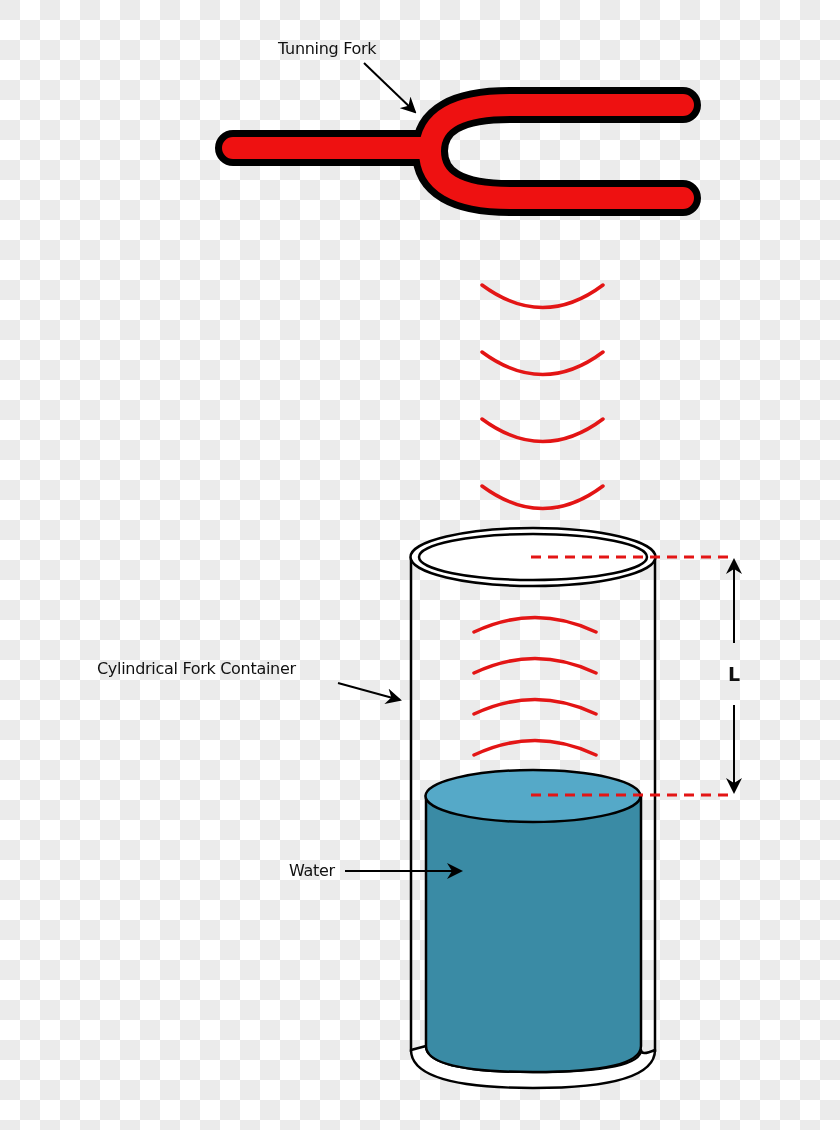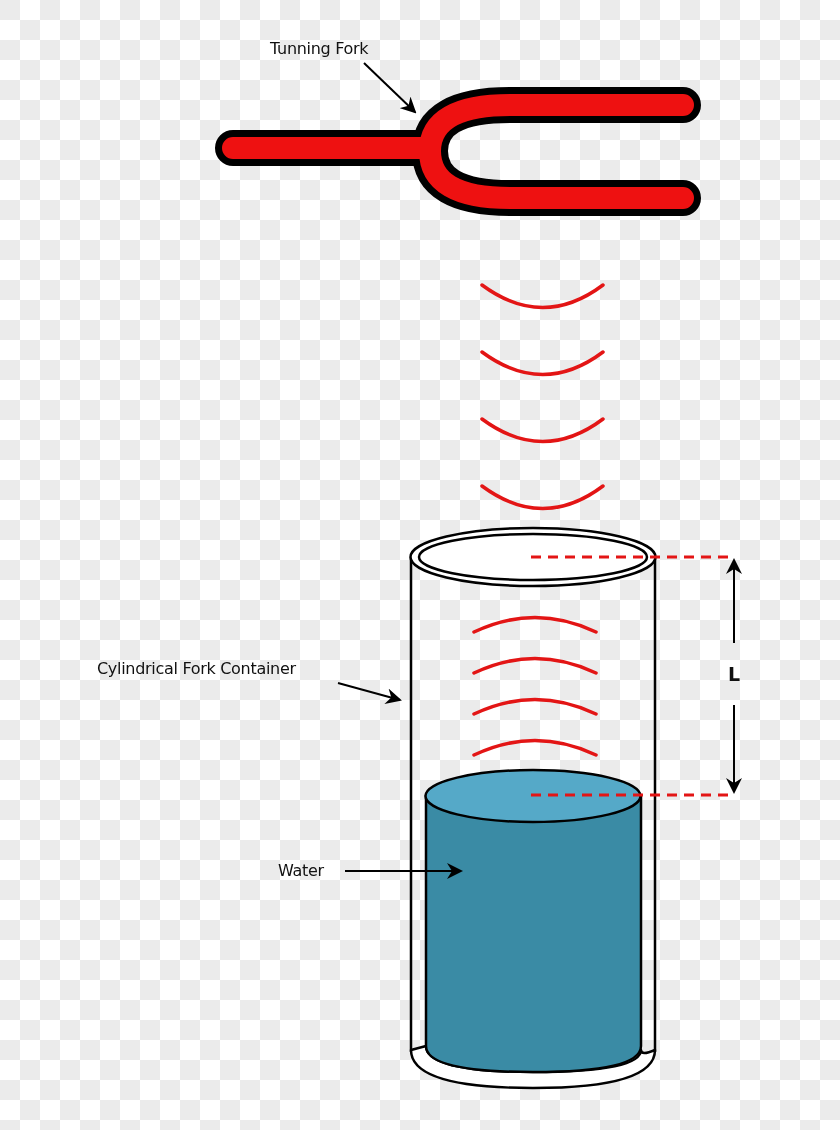--- a/index.html
+++ b/index.html
@@ -81,16 +81,16 @@
   <g>
     <line x1="734" y1="643" x2="734" y2="560" stroke="#000" stroke-width="2" marker-end="url(#arrowhead-big)"></line>
     <line x1="734" y1="705" x2="734" y2="792" stroke="#000" stroke-width="2" marker-end="url(#arrowhead-big)"></line>
   </g>
 
   <line x1="338" y1="683" x2="400" y2="700" stroke="#000" stroke-width="2" marker-end="url(#arrowhead-big)"></line>
 
   <line x1="345" y1="871" x2="461" y2="871" stroke="#000" stroke-width="2" marker-end="url(#arrowhead-big)"></line>
 </svg>
 
-<div class="label" style="left:270px; top:39px;">Tunning Fork</div>
+<div class="label" style="left:278px; top:39px;">Tunning Fork</div>
 <div class="label" style="left:97px; top:659px;">Cylindrical Fork Container</div>
-<div class="label" style="left:278px; top:861px;">Water</div>
+<div class="label" style="left:289px; top:861px;">Water</div>
 <div class="label label-L" style="left:728px; top:663px;">L</div>
 
 </body></html>

